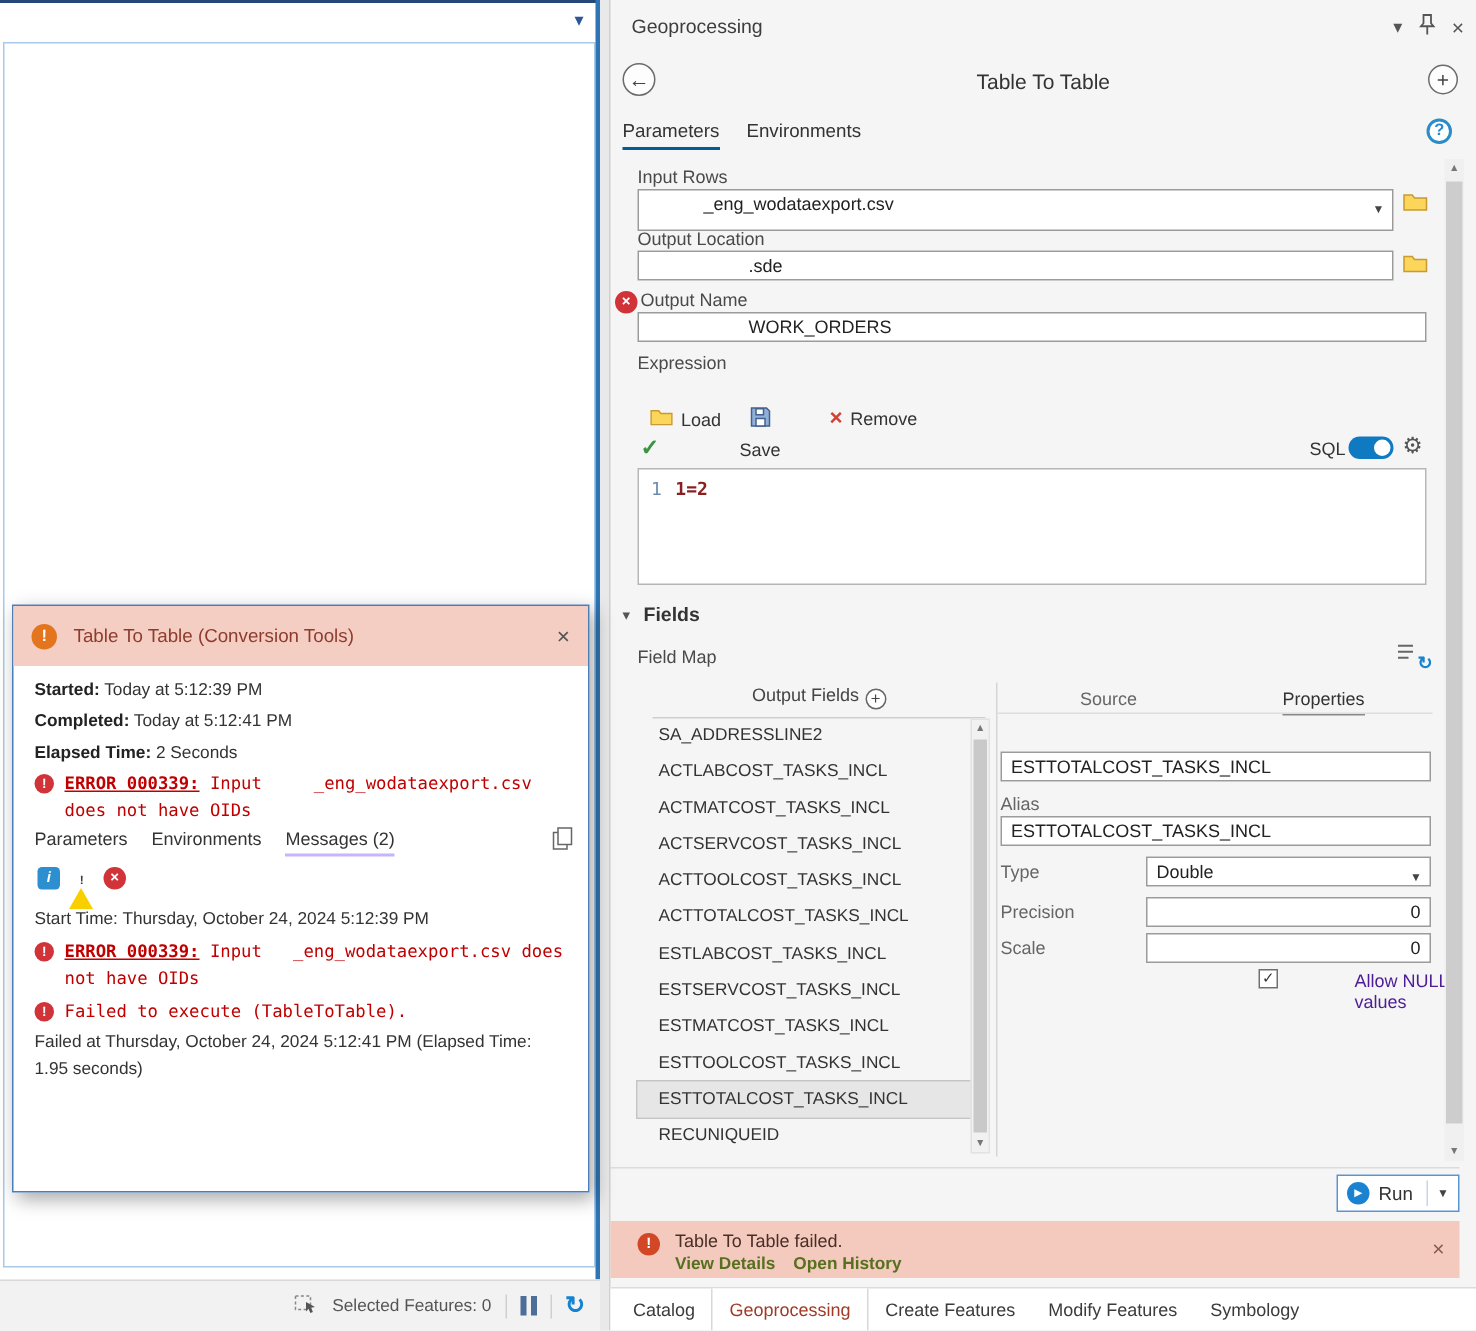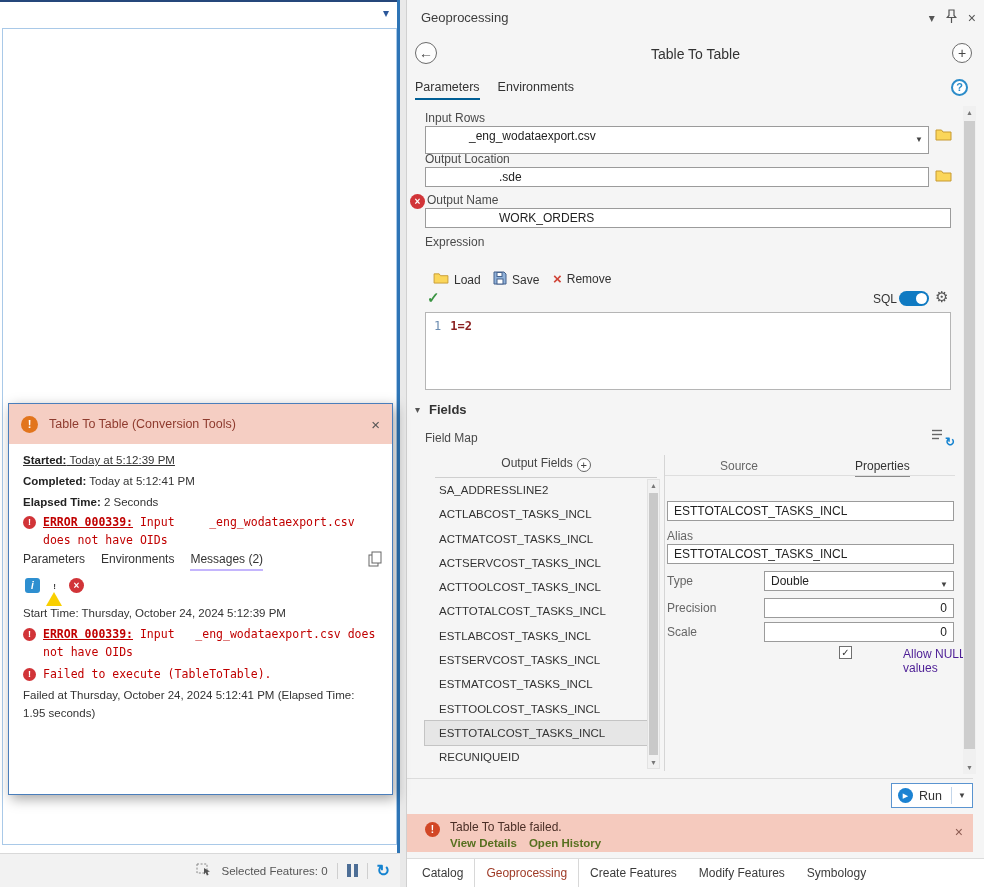--- a/index.html
+++ b/index.html
@@ -206,21 +206,21 @@
     </div>
 
     <div class="f-label" style="left:18px; top:235px;">Expression</div>
 
     <div class="tool-btn" style="left:26px; top:256px;">
       <span><svg width="16" height="12" viewBox="0 0 17 13">
             <path d="M1 12 V2 h5.5 L8 4 h8 v8 Z" fill="#fbd65a" stroke="#c79a33"></path>
           </svg></span>
       <span>Load</span>
     </div>
-    <div class="tool-btn" style="left:86px; top:255px;">
+    <div class="tool-btn" style="left:86px; top:255px;flex-direction:column;">
       <span>
         <svg width="14" height="14" viewBox="0 0 14 14">
             <path d="M1 1 h10 l2 2 v10 H1 Z" fill="#8fb1d9" stroke="#44618c"></path>
             <rect x="4" y="8" width="6" height="5" fill="#fff" stroke="#44618c"></rect>
             <rect x="4" y="1.5" width="5" height="4" fill="#fff" stroke="#44618c"></rect>
           </svg>
       </span>
       <span>Save</span>
     </div>
     <div class="tool-btn" style="left:146px; top:255px;">
@@ -351,21 +351,21 @@
     </div>
   </div>
 
   <div class="dialog">
     <div class="dlg-header">
       <span class="dlg-warn">!</span>
       <span class="dlg-title">Table To Table (Conversion Tools)</span>
       <span class="dlg-close">×</span>
     </div>
 
-    <div class="dlg-line" style="top:50px;text-decoration:underline;">
+    <div class="dlg-line" style="top:50px;">
       <b>Started:</b><span> Today at 5:12:39 PM</span>
     </div>
     <div class="dlg-line" style="top:71px;">
       <b>Completed:</b><span> Today at 5:12:41 PM</span>
     </div>
     <div class="dlg-line" style="top:92px;">
       <b>Elapsed Time:</b><span> 2 Seconds</span>
     </div>
 
     <div class="err-block" style="top:110px;">

